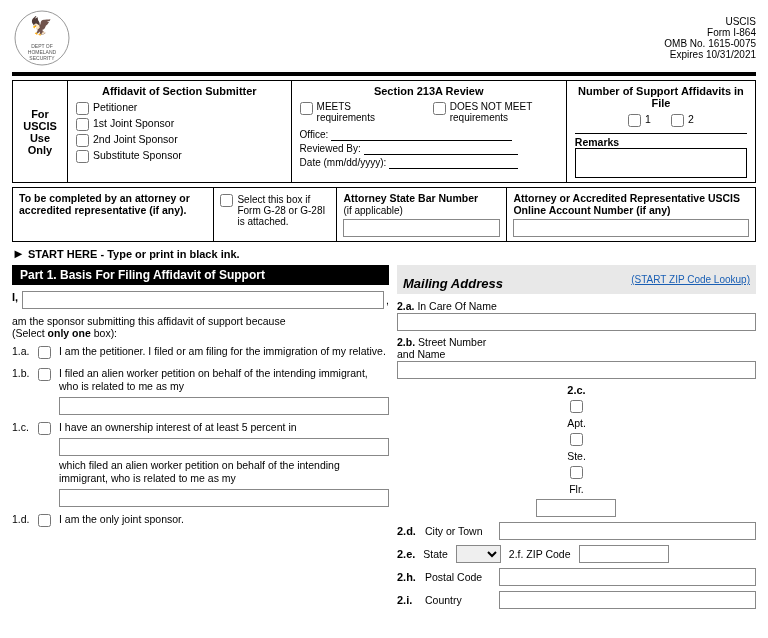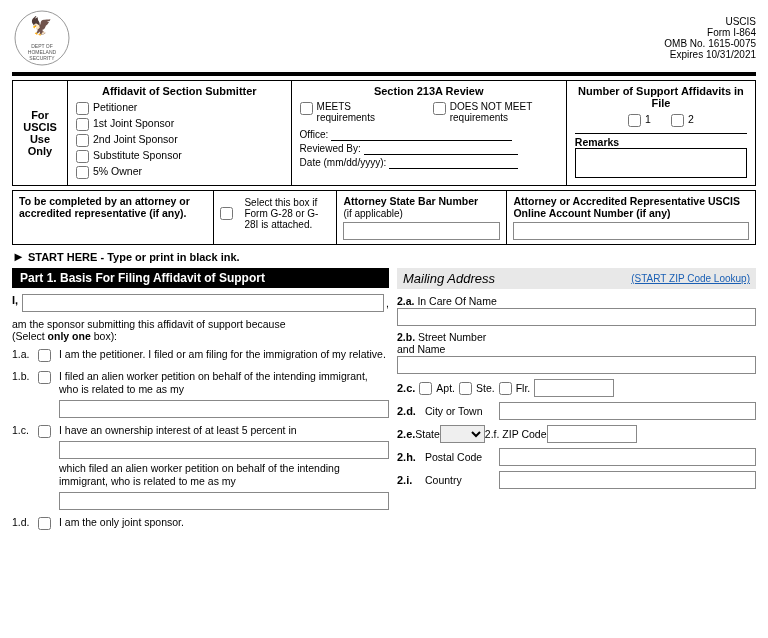--- a/index.html
+++ b/index.html
@@ -158,22 +158,22 @@
     }
     .attorney-col:last-child {
       border-right: none;
     }
     .attorney-col-1 { flex: 1.2; font-weight: bold; }
     .attorney-col-2 { flex: 0.7; display: flex; flex-direction: column; align-items: center; justify-content: center; }
     .attorney-col-3 { flex: 1; }
     .attorney-col-4 { flex: 1.5; }
     .attorney-checkbox-row {
       display: flex;
-      align-items: center;
-      gap: 11px;
+      align-items: flex-start;
+      gap: 4px;
       margin-bottom: 8px;
     }
     .input-box {
       border: 1px solid #888;
       height: 18px;
       width: 100%;
       outline: none;
       font-size: 10px;
       padding: 1px 3px;
     }
@@ -276,26 +276,27 @@
     .mailing-field label {
       font-size: 10.5px;
       display: block;
       margin-bottom: 1px;
     }
     .apt-row {
       display: flex;
       align-items: center;
       gap: 4px;
       margin-bottom: 5px;
+      flex-direction: column;
     }
     .apt-row label { font-size: 10.5px; }
     .state-zip-row {
       display: flex;
       align-items: center;
-      gap: 0;
+      gap: 8px;
       margin-bottom: 5px;
     }
     .state-zip-row label { font-size: 10.5px; }
     .state-select {
       border: 1px solid #888;
       height: 18px;
       width: 45px;
       font-size: 10px;
       outline: none;
     }
@@ -365,24 +366,20 @@
         <input type="checkbox" style="">
         <span>1st Joint Sponsor</span>
       </div>
       <div class="checkbox-item">
         <input type="checkbox" style="">
         <span>2nd Joint Sponsor</span>
       </div>
       <div class="checkbox-item">
         <input type="checkbox" style="">
         <span>Substitute Sponsor</span>
-      </div>
-      <div class="checkbox-item">
-        <input type="checkbox" style="">
-        <span>5% Owner</span>
       </div>
     </div>
     <div class="admin-col-review">
       <h4>Section 213A Review</h4>
       <div class="review-row">
         <div class="checkbox-item">
           <input type="checkbox" style="">
           <span style="white-space:pre-line;">MEETS
 requirements</span>
         </div>
@@ -500,21 +497,21 @@
         <div class="field-content">
           <p>I am the only joint sponsor.</p>
         </div>
       </div>
 
     </div>
 
     <div class="right-col">
 
       <div class="mailing-heading">
-        <span style="font-style:italic;font-weight:normal;">Mailing Address</span>
+        <span style="font-style:italic;font-weight:bold;margin-top:8px;">Mailing Address</span>
         <span class="mailing-lookup">(START ZIP Code Lookup)</span>
       </div>
 
       <div class="mailing-field">
         <label><strong>2.a.</strong> In Care Of Name</label>
         <input class="input-box" style="">
       </div>
 
       <div class="mailing-field">
         <label><strong>2.b.</strong> Street Number<br>and Name</label>

